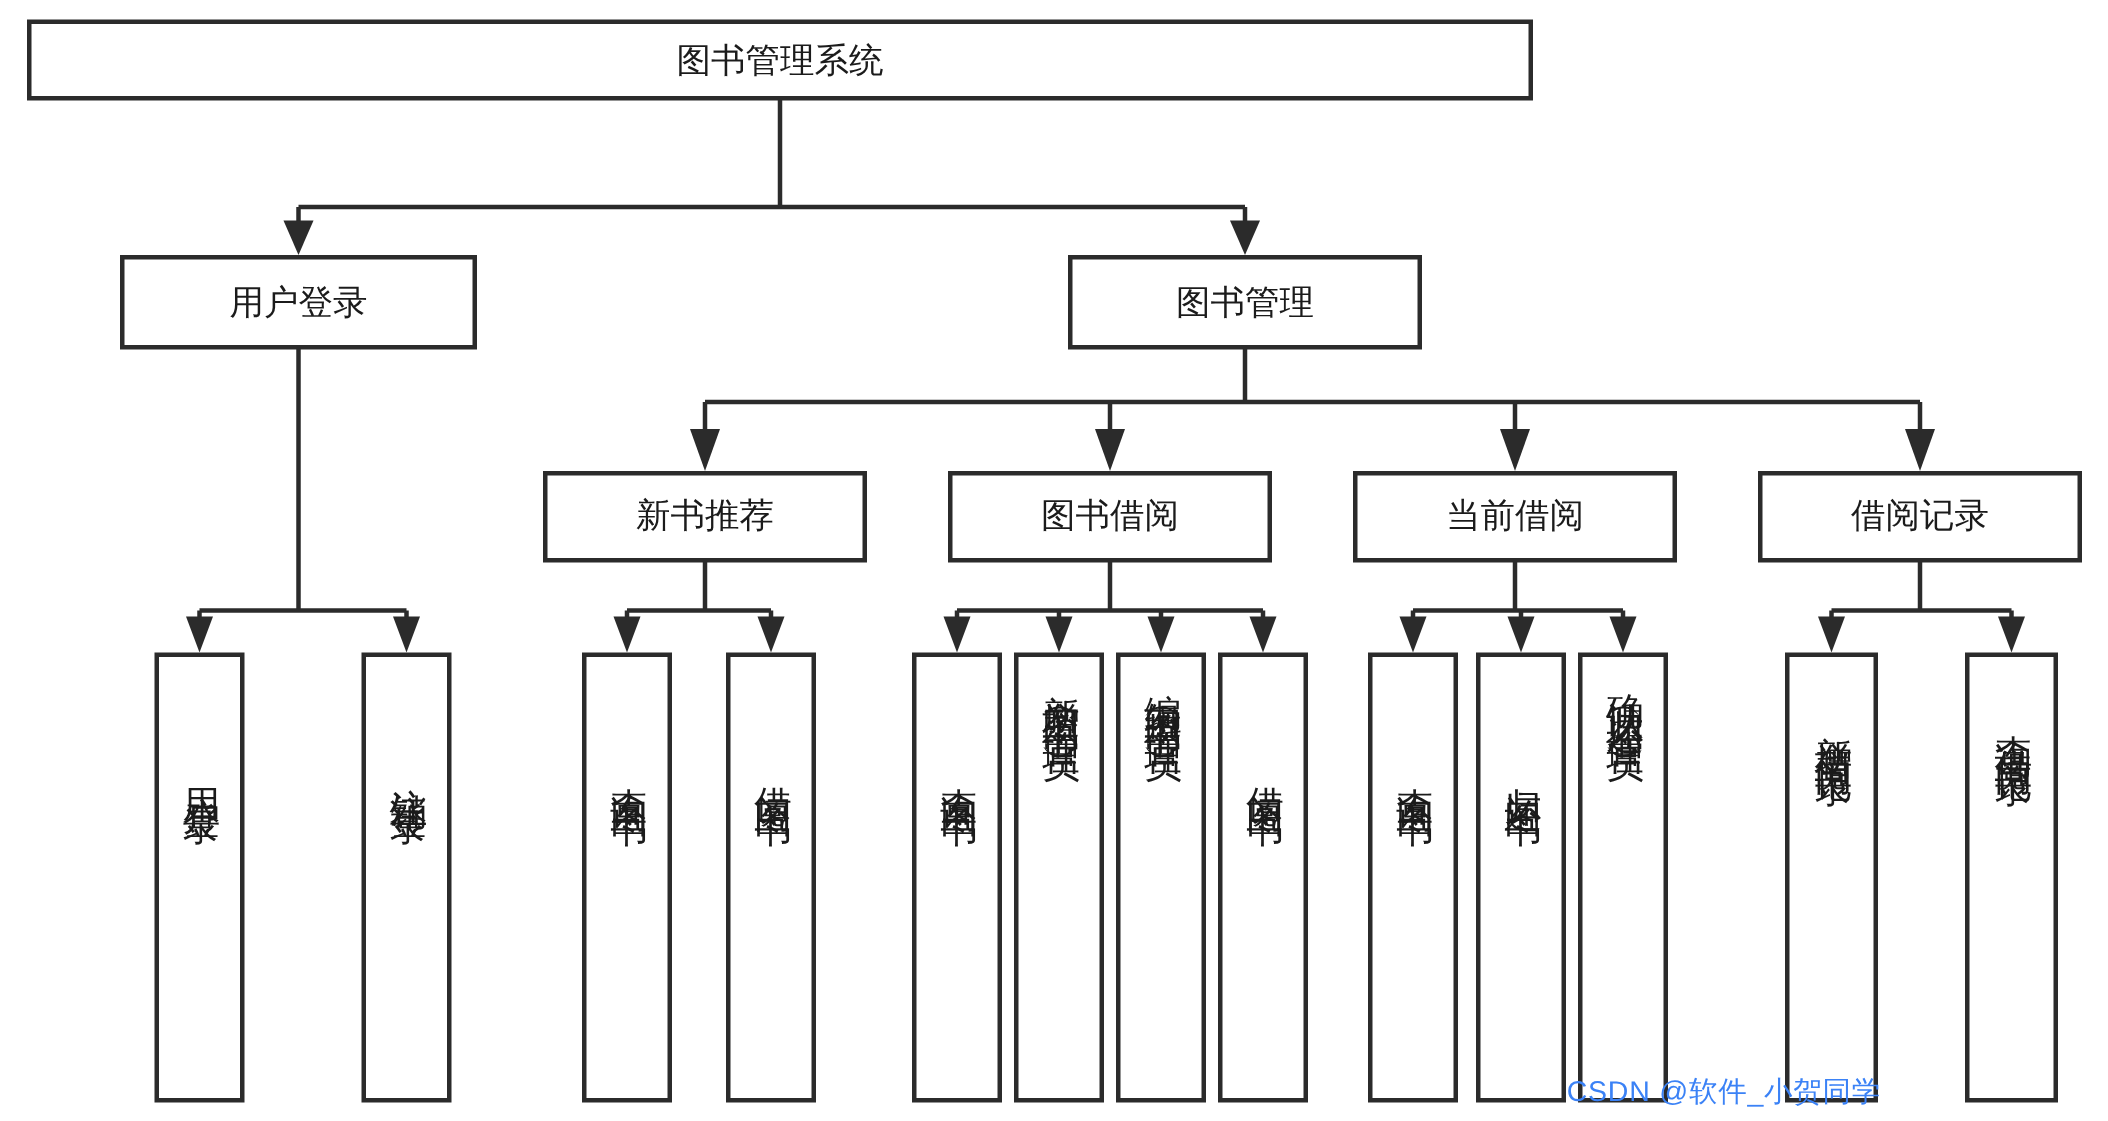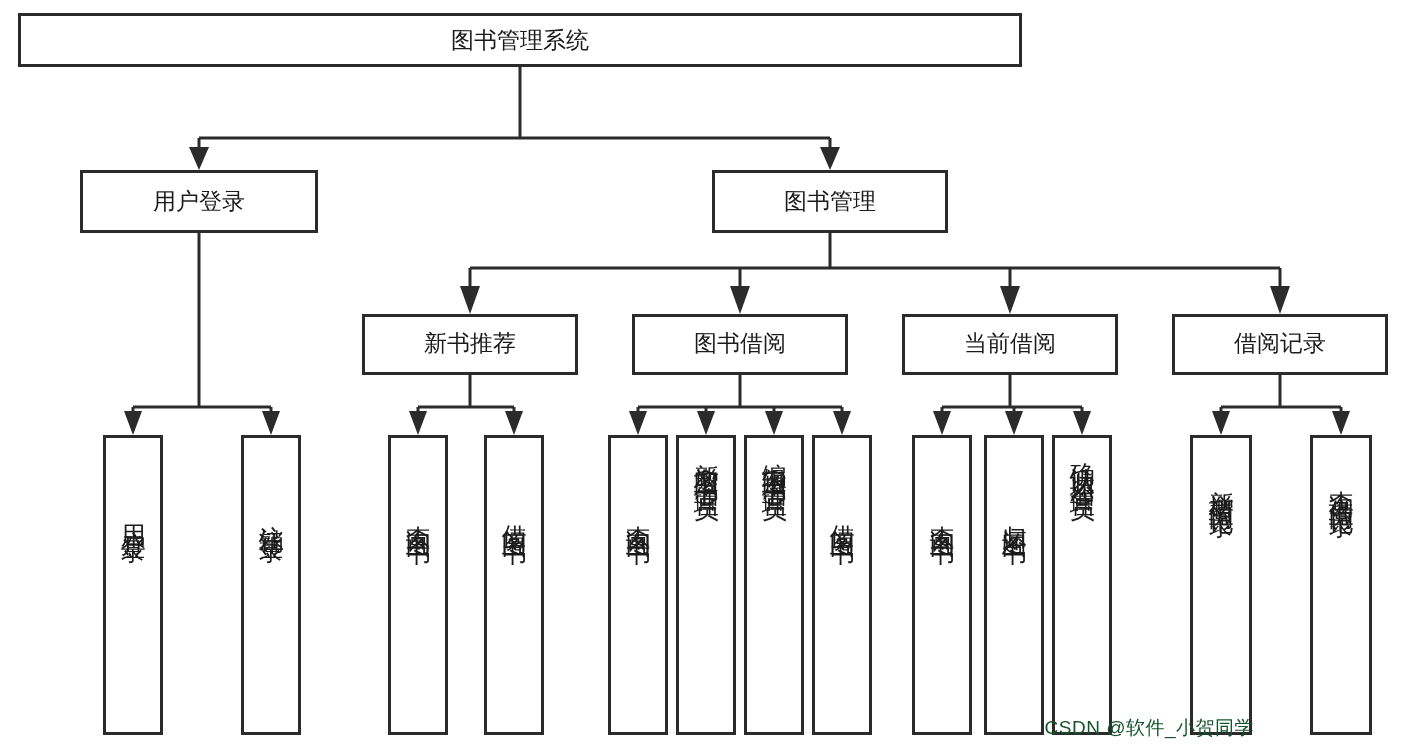--- a/index.html
+++ b/index.html
@@ -65,21 +65,21 @@
     color: #1b1b1b;
     white-space: nowrap;
     transform: rotate(0deg);
   }
   .watermark {
     position: absolute;
     right: 8px;
     bottom: 6px;
     font-family: "Liberation Sans", "DejaVu Sans", sans-serif;
     font-size: 19px;
-    color: #14532d;
+    color: #3b82f6;
     letter-spacing: 0.5px;
     user-select: none;
   }
 </style>
 </head>
 <body>
 
 <div id="diagram-root">
   <svg class="diagram" viewBox="0 0 1405 747" xmlns="http://www.w3.org/2000/svg">
     <defs>

